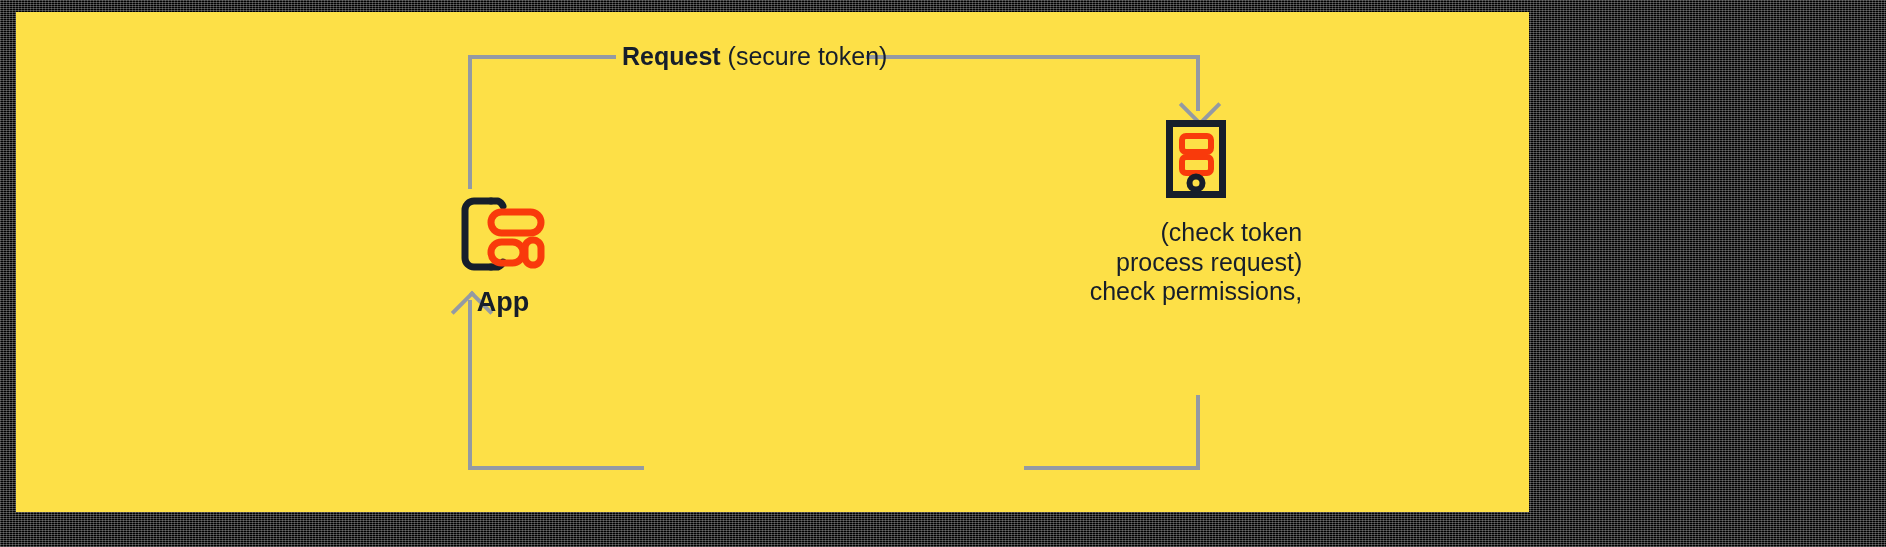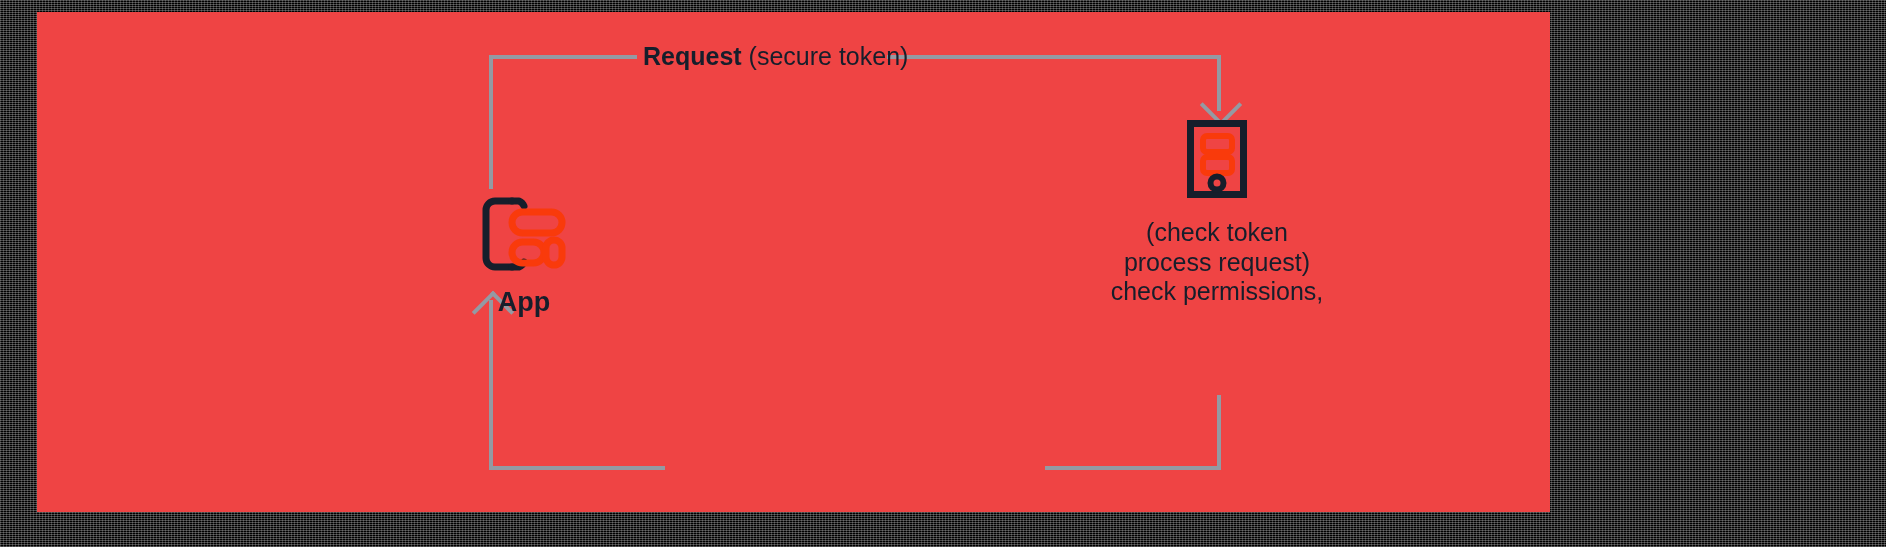--- a/index.html
+++ b/index.html
@@ -25,25 +25,25 @@
     inset: 0;
     background-color: #000000;
     background-image:
       repeating-linear-gradient(0deg, rgba(255,255,255,0.30) 0 1px, rgba(0,0,0,0) 1px 2px),
       repeating-linear-gradient(90deg, rgba(255,255,255,0.22) 0 1px, rgba(0,0,0,0) 1px 3px);
     opacity: 0.92;
   }
 
   .canvas {
     position: absolute;
-    left: 37px;
+    left: 16px;
     top: 12px;
     width: 1513px;
     height: 500px;
-    background: #ef4444;
+    background: #fde047;
   }
 
   
   .line {
     position: absolute;
     background: #949aa3;
   }
   .line.h { height: 4px; }
   .line.v { width: 4px; }
 
@@ -84,21 +84,21 @@
     font-size: 27px;
     font-weight: bold;
     line-height: 1.12;
     white-space: nowrap;
   }
   .node-sub {
     font-size: 25px;
     font-weight: normal;
     line-height: 1.18;
   }
-  .node-sub div { white-space: nowrap; }
+  .node-sub div { white-space: nowrap; text-align: right; }
 
   
   .app-icon { position: relative; width: 84px; height: 74px; }
   .app-icon svg { display: block; }
 
   
   .server-icon { position: relative; width: 60px; height: 78px; }
   .server-icon svg { display: block; }
 </style>
 </head>

